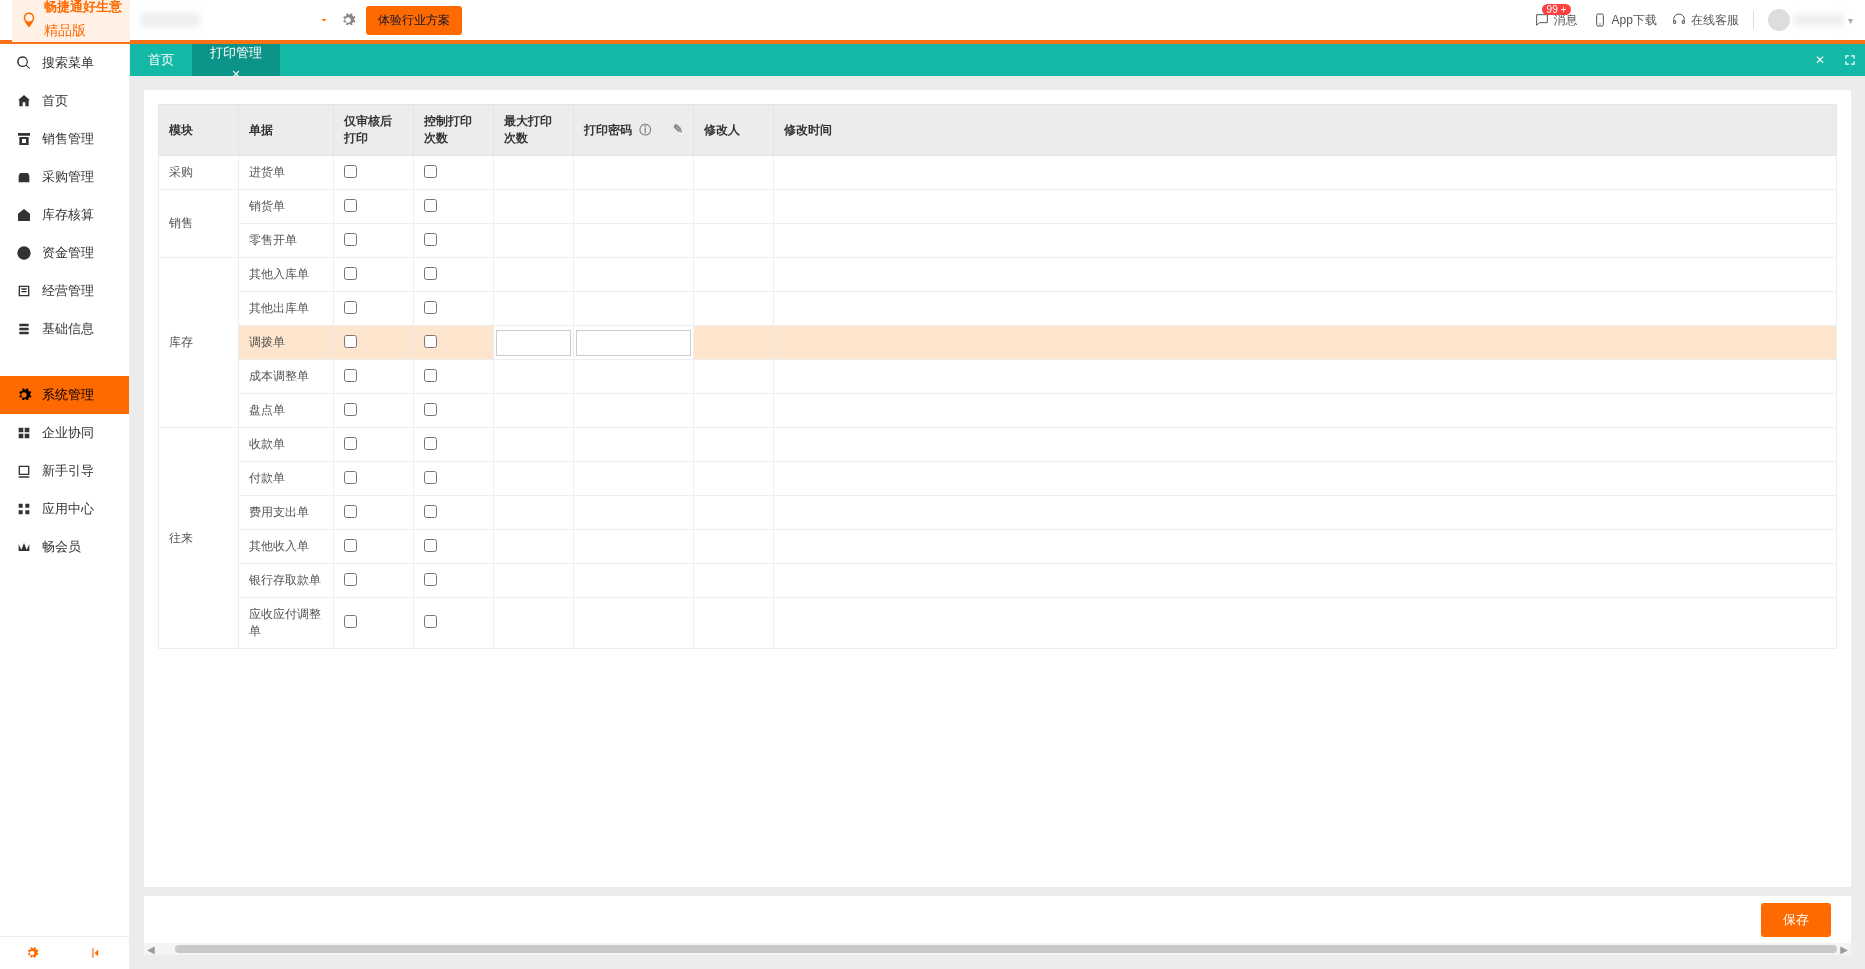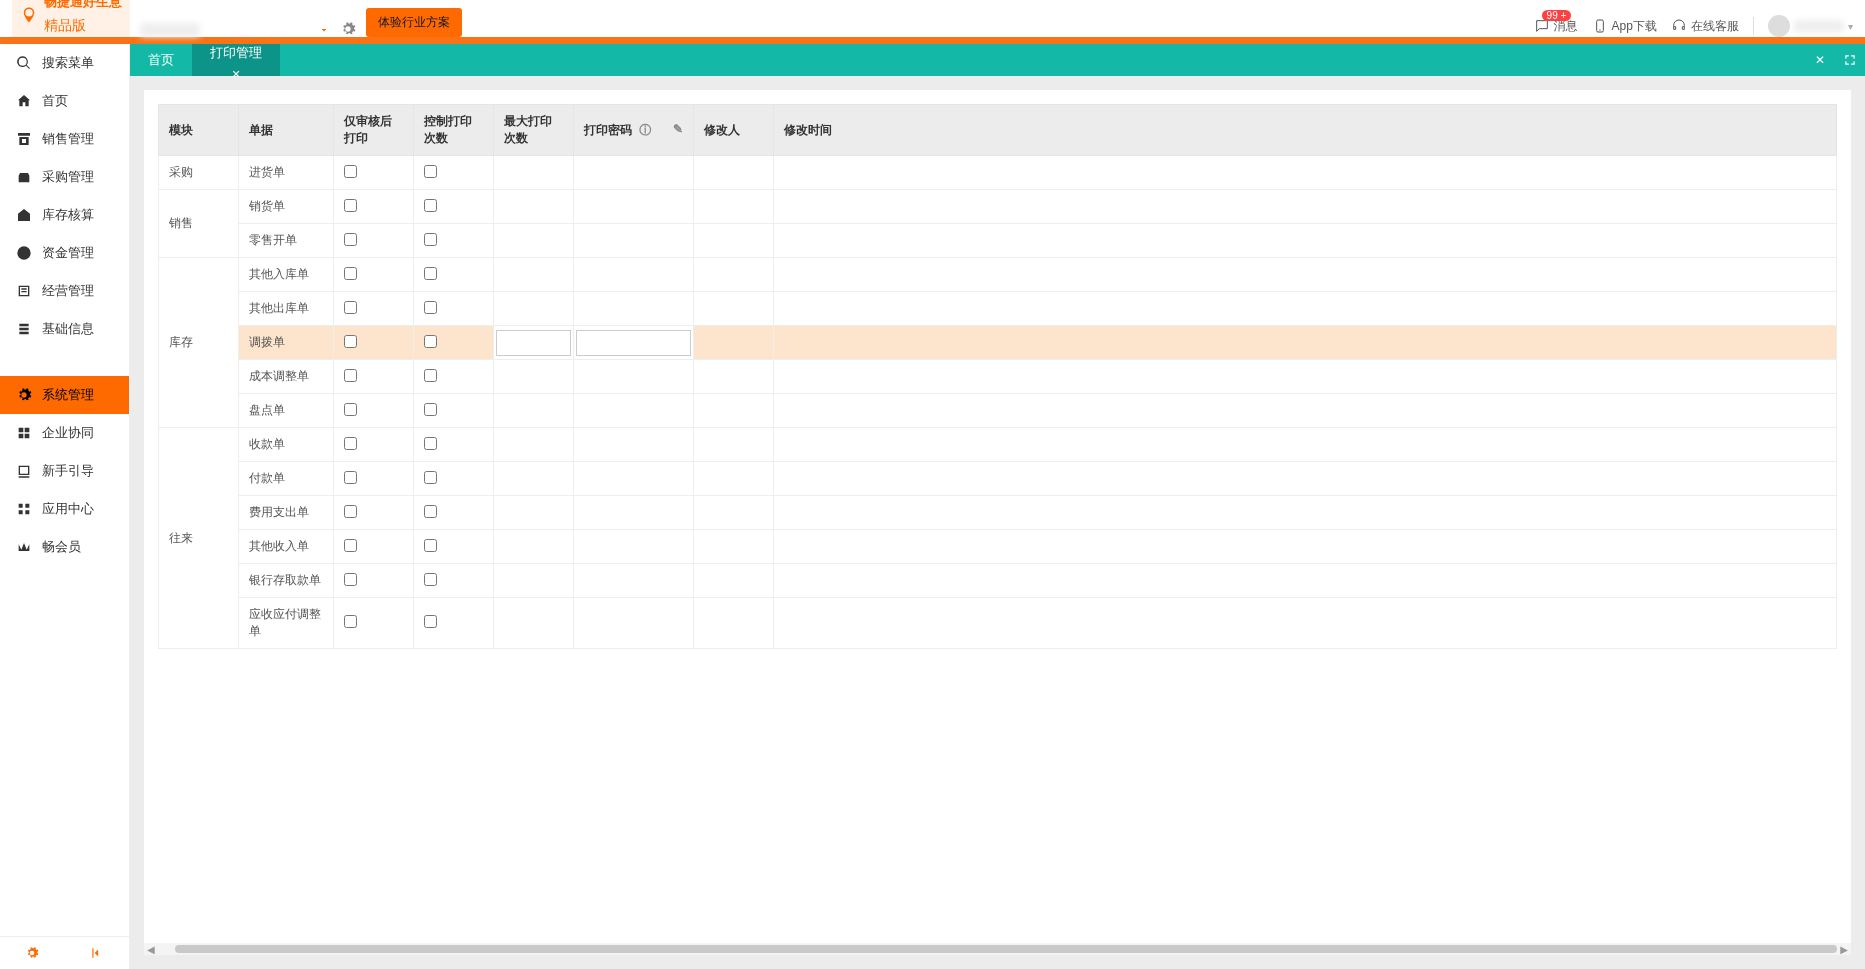--- a/index.html
+++ b/index.html
@@ -1,18 +1,18 @@
 <!DOCTYPE html>
 <html><head>
   <meta charset="utf-8">
   <style>
     * { margin: 0; padding: 0; box-sizing: border-box; }
     body { font-family: "Microsoft YaHei", Arial, sans-serif; font-size: 12px; color: #333; background: #fff; overflow: hidden; }
 
-    .topbar { display: flex; align-items: flex-end; height: 44px; border-bottom: 7px solid #f97316; padding: 0 12px; gap: 10px; }
+    .topbar { display: flex; align-items: center; height: 44px; border-bottom: 4px solid #f97316; padding: 0 12px; gap: 10px; }
     .logo-wrap { display: flex; align-items: center; width: 118px; height: 44px; background: #fff1e6; padding-left: 8px; gap: 6px; }
     .logo-icon { width: 18px; height: 18px; }
     .logo-text { color: #ff6a00; font-size: 13px; font-weight: 600; line-height: 14px; }
     .logo-sub { color: #ff6a00; font-size: 14px; margin-top: 8px; }
 
     .account-sel { display: flex; align-items: center; gap: 10px; min-width: 190px; color: #888; }
     .account-sel .name { filter: blur(3px); background: #eee; width: 60px; height: 14px; border-radius: 3px; }
 
     .gear { width: 16px; height: 16px; color: #888; }
 
@@ -418,20 +418,23 @@
                 <td><input class="cb" type="checkbox" style=""></td>
                 <td></td>
                 <td></td>
                 <td></td>
                 <td></td>
               </tr>
             </tbody>
         </table>
       </div>
 
+      <div class="footer-bar">
+        <button class="save-btn">保存</button>
+      </div>
 
       <div class="hscroll">
         <div class="harrow">◀</div>
         <div class="hthumb"></div>
         <div class="harrow">▶</div>
       </div>
     </div>
   </div>
 </div>
 

